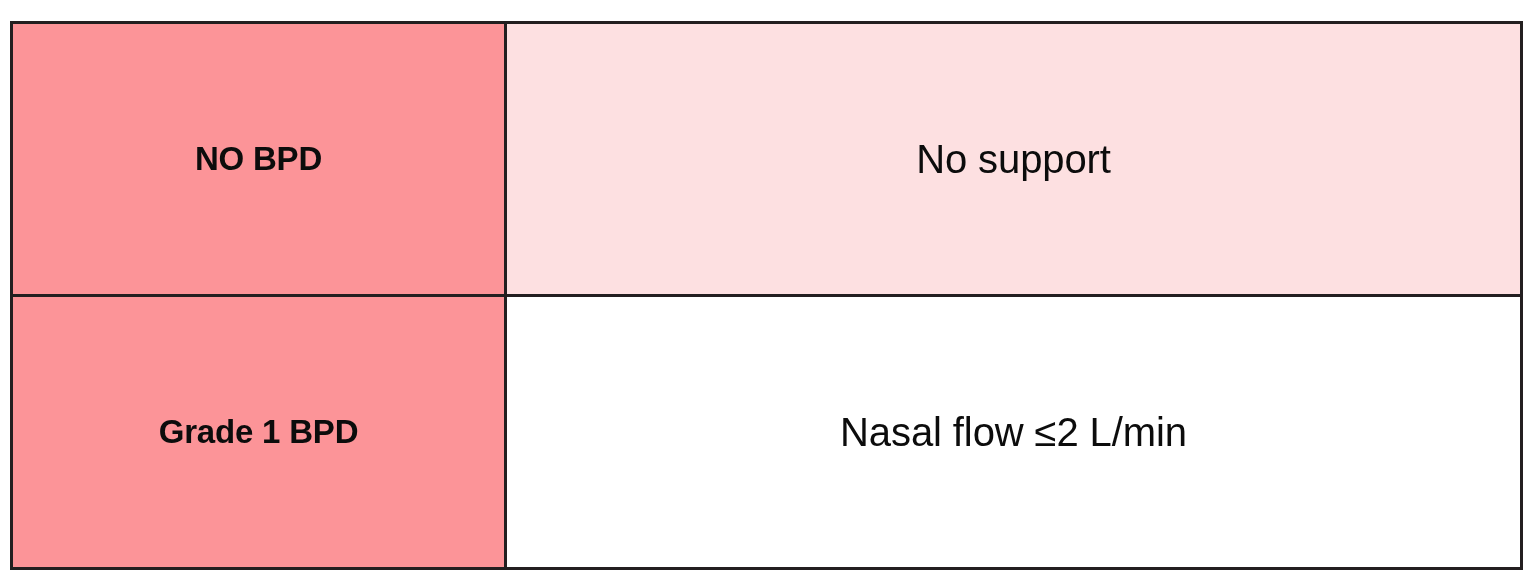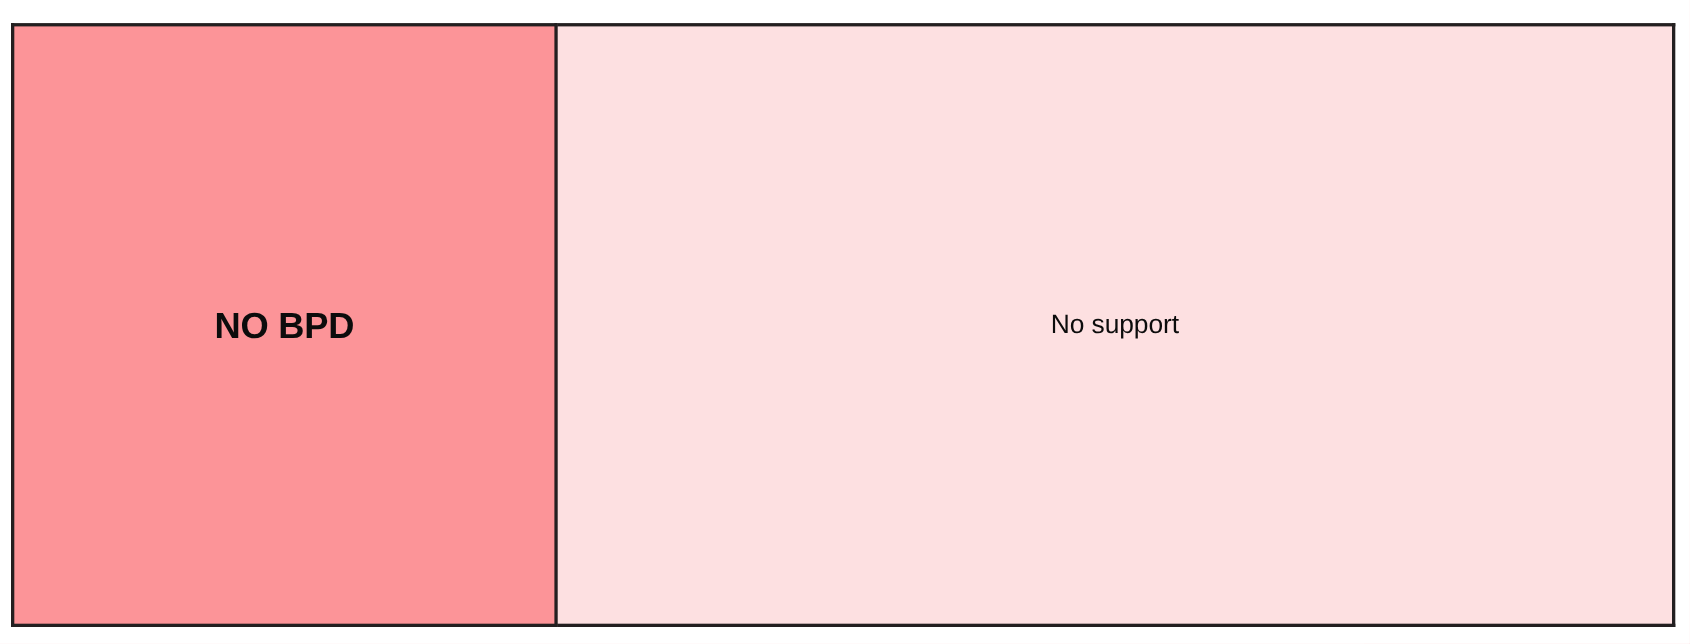--- a/index.html
+++ b/index.html
@@ -49,21 +49,21 @@
     width: 494px;
     background: #fc9498;
     font-weight: bold;
     font-size: 33px;
     letter-spacing: -0.2px;
   }
 
   
   .cell-desc {
     font-weight: normal;
-    font-size: 24px;
+    font-size: 40px;
     letter-spacing: -0.1px;
   }
 
   .cell-desc.tint {
     background: #fde0e1;
   }
 
   .cell-desc.plain {
     background: #ffffff;
   }
@@ -74,19 +74,23 @@
 <div class="page">
 
   <table class="bpd-table">
     <tbody>
 
       <tr>
         <td class="cell-grade">NO BPD</td>
         <td class="cell-desc tint">No support</td>
       </tr>
 
+      <tr>
+        <td class="cell-grade">Grade 1 BPD</td>
+        <td class="cell-desc plain">Nasal flow ≤2 L/min</td>
+      </tr>
 
 
 
     </tbody>
   </table>
 
 </div>
 
 </body></html>

